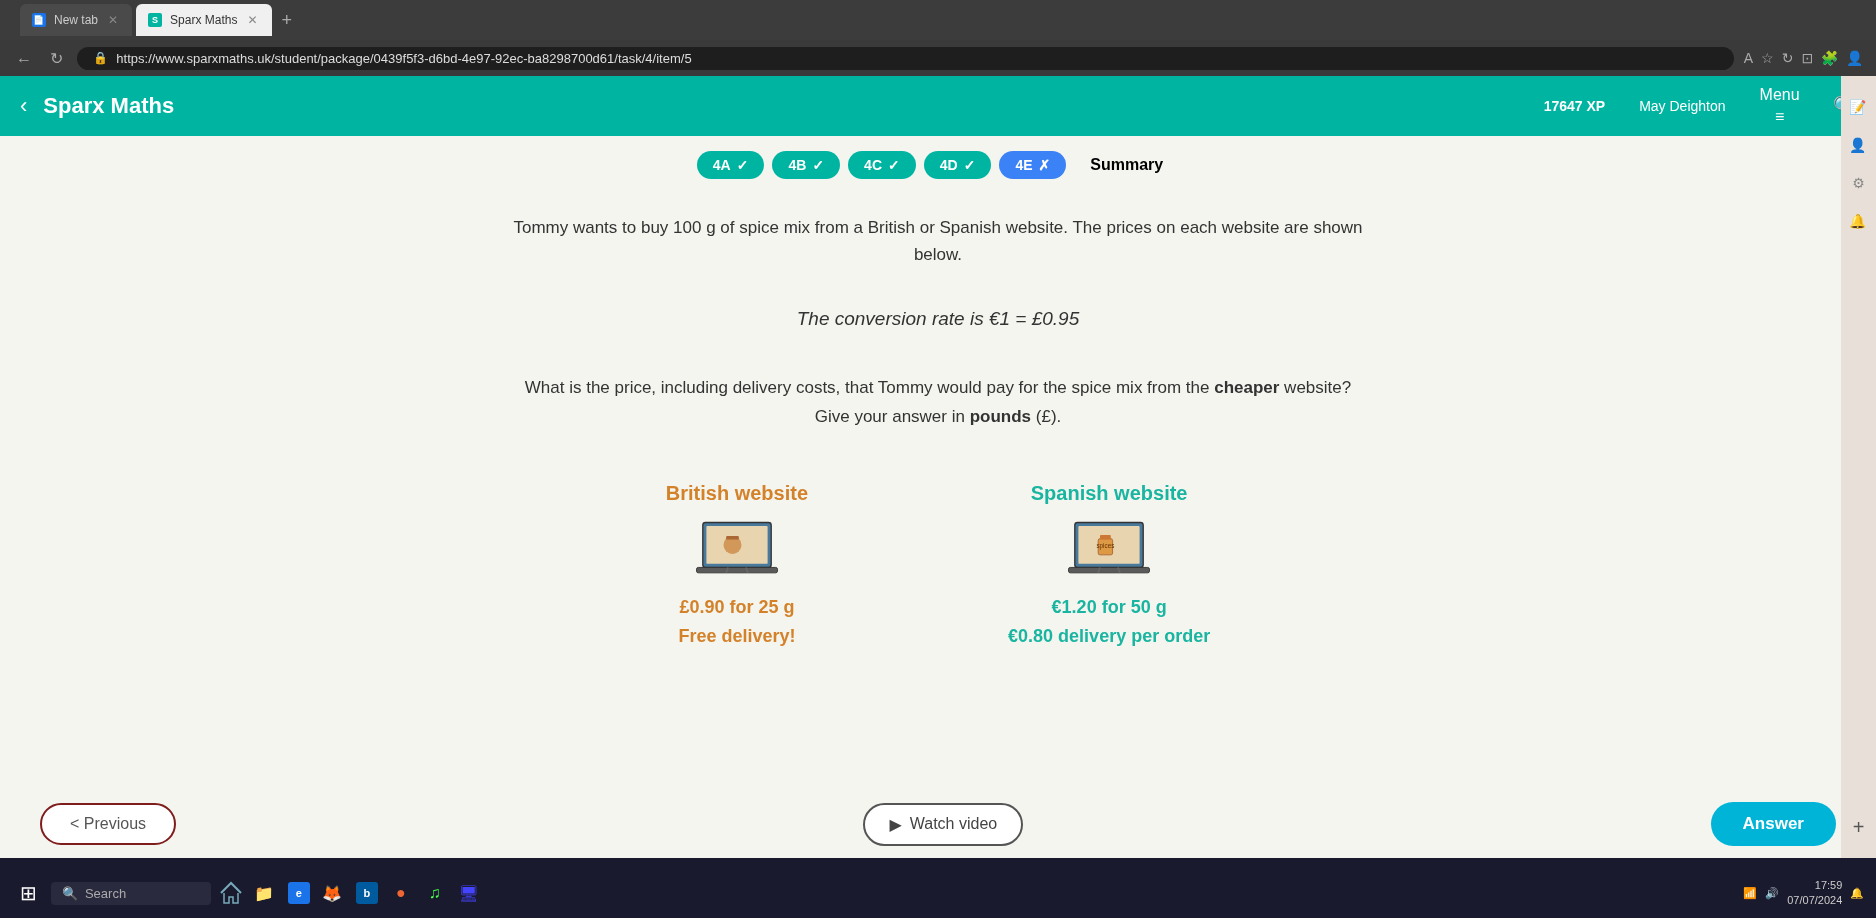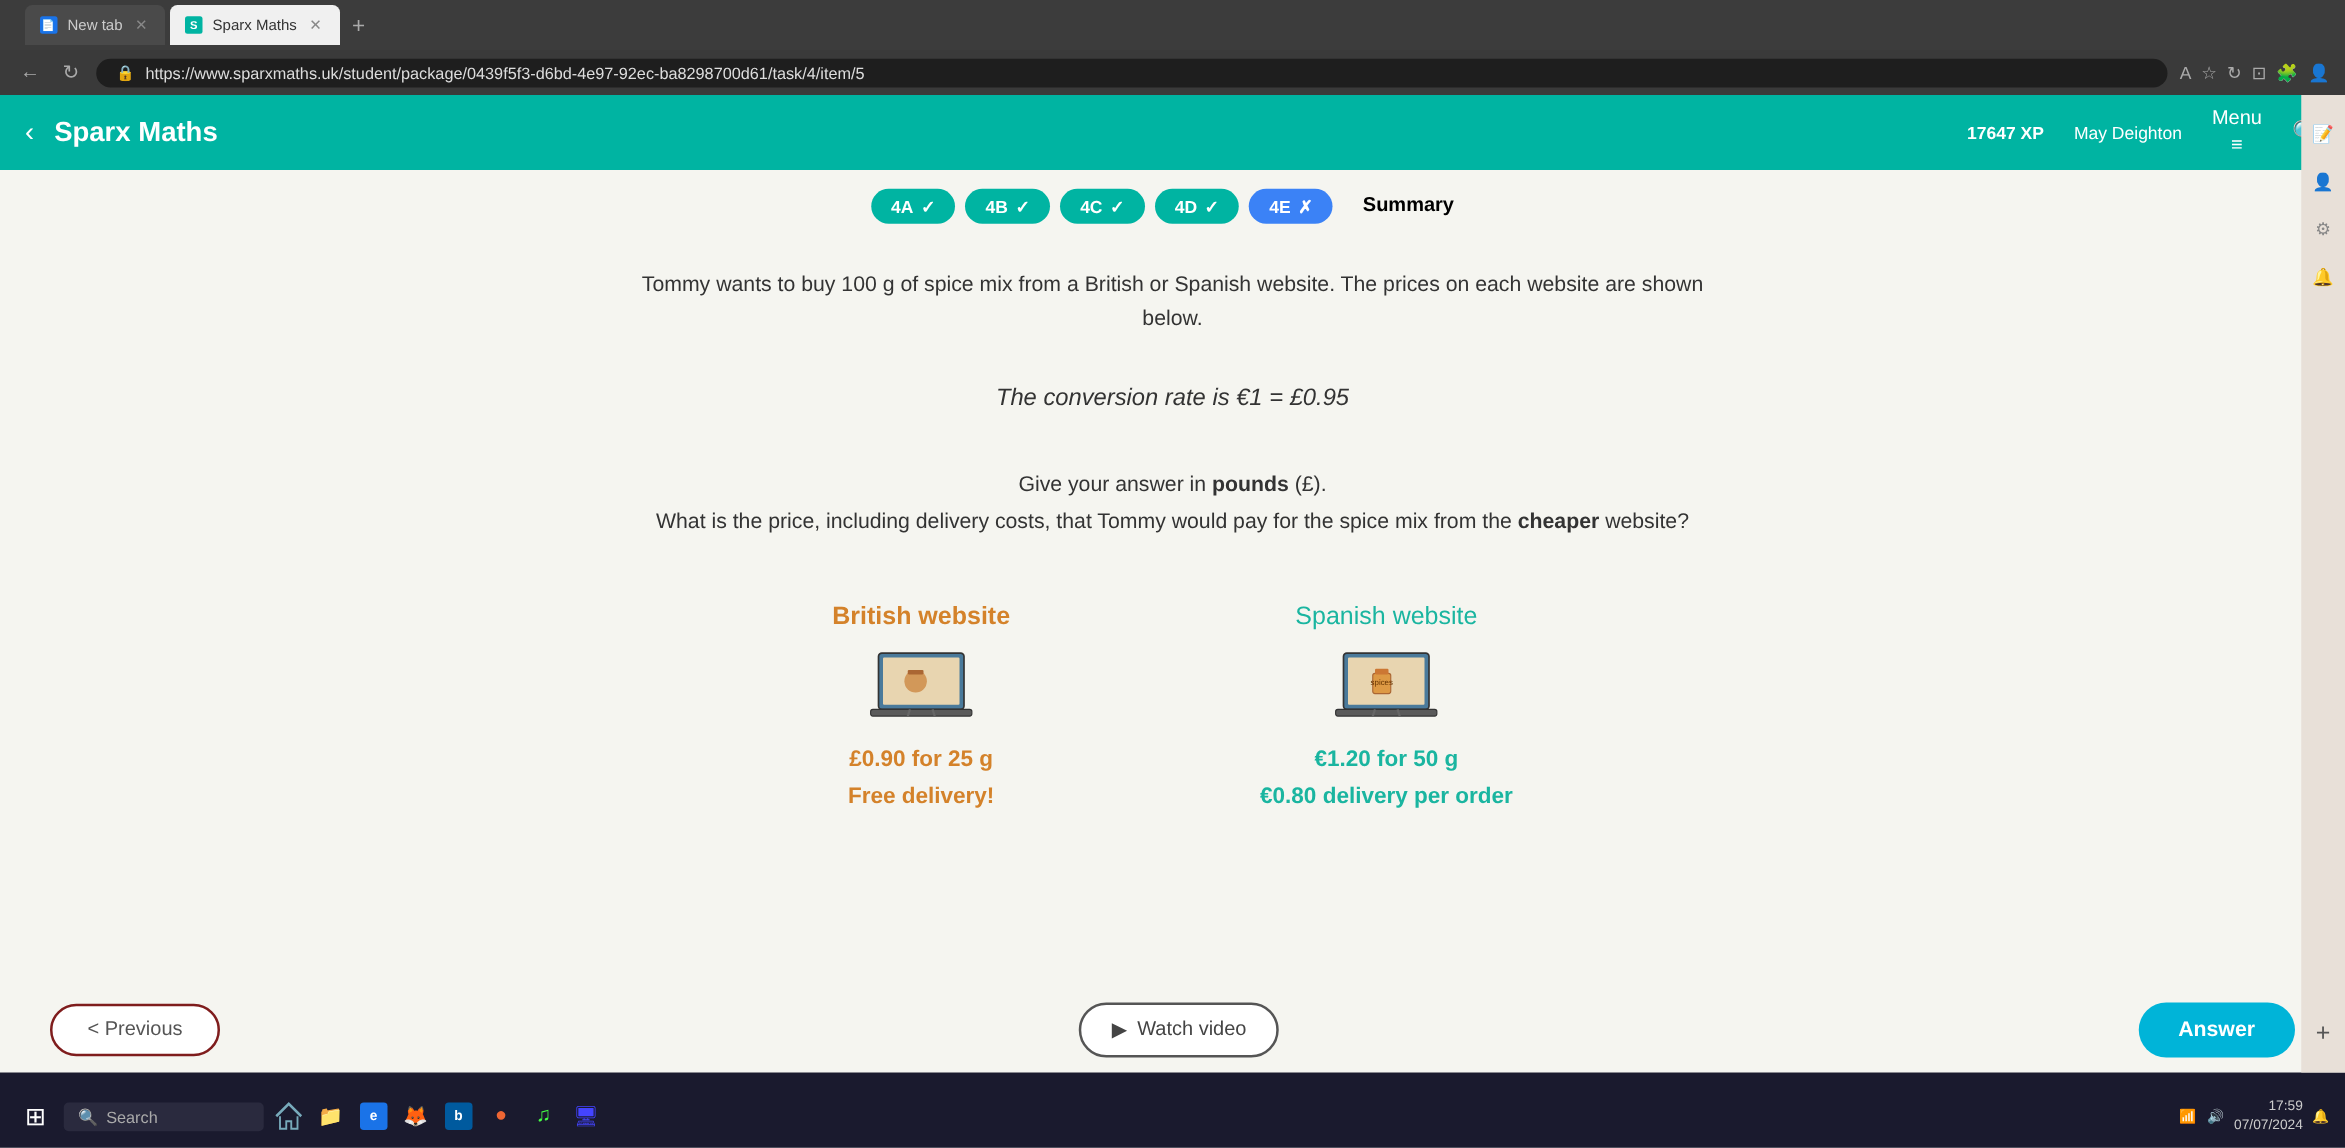--- a/index.html
+++ b/index.html
@@ -169,21 +169,21 @@
 
     .app-title {
       color: white;
       font-size: 22px;
       font-weight: bold;
     }
 
     .header-right {
       display: flex;
       align-items: center;
-      gap: 24px;
+      gap: 34px;
       color: white;
       font-size: 14px;
     }
 
     .xp-display {
       font-weight: bold;
     }
 
     .menu-btn {
       background: none;
@@ -298,21 +298,21 @@
 
     .website-title-british {
       color: #d4822a;
       font-size: 20px;
       font-weight: bold;
     }
 
     .website-title-spanish {
       color: #1ab5a0;
       font-size: 20px;
-      font-weight: normal;
+      font-weight: bold;
     }
 
     .price-info-british {
       color: #d4822a;
       font-size: 18px;
       font-weight: bold;
       text-align: center;
       line-height: 1.6;
     }
 
@@ -560,22 +560,22 @@
 
   <div class="content-area">
 
     <p class="question-text">Tommy wants to buy 100 g of spice mix from a British or Spanish website. The prices on each website are shown below.</p>
 
     <p class="conversion-text">
       The conversion rate is €1 = £0.95
     </p>
 
     <div class="ask-text">
+      <p style="text-align:center;">What is the price, including delivery costs, that Tommy would pay for the spice mix from the <strong>cheaper</strong> website?</p>
       <p style="text-align:center;">Give your answer in <strong>pounds</strong> (£).</p>
-      <p style="text-align:center;">What is the price, including delivery costs, that Tommy would pay for the spice mix from the <strong>cheaper</strong> website?</p>
     </div>
 
     <div class="websites-container">
 
       <div class="website-card">
         <span class="website-title-british">British website</span>
         <svg class="laptop-svg" viewBox="0 0 100 75">
 
           <rect x="12" y="8" width="76" height="50" rx="3" fill="#4a7a9b" stroke="#333" stroke-width="1.5"></rect>
           <rect x="16" y="12" width="68" height="42" rx="1" fill="#e8d5b0"></rect>

